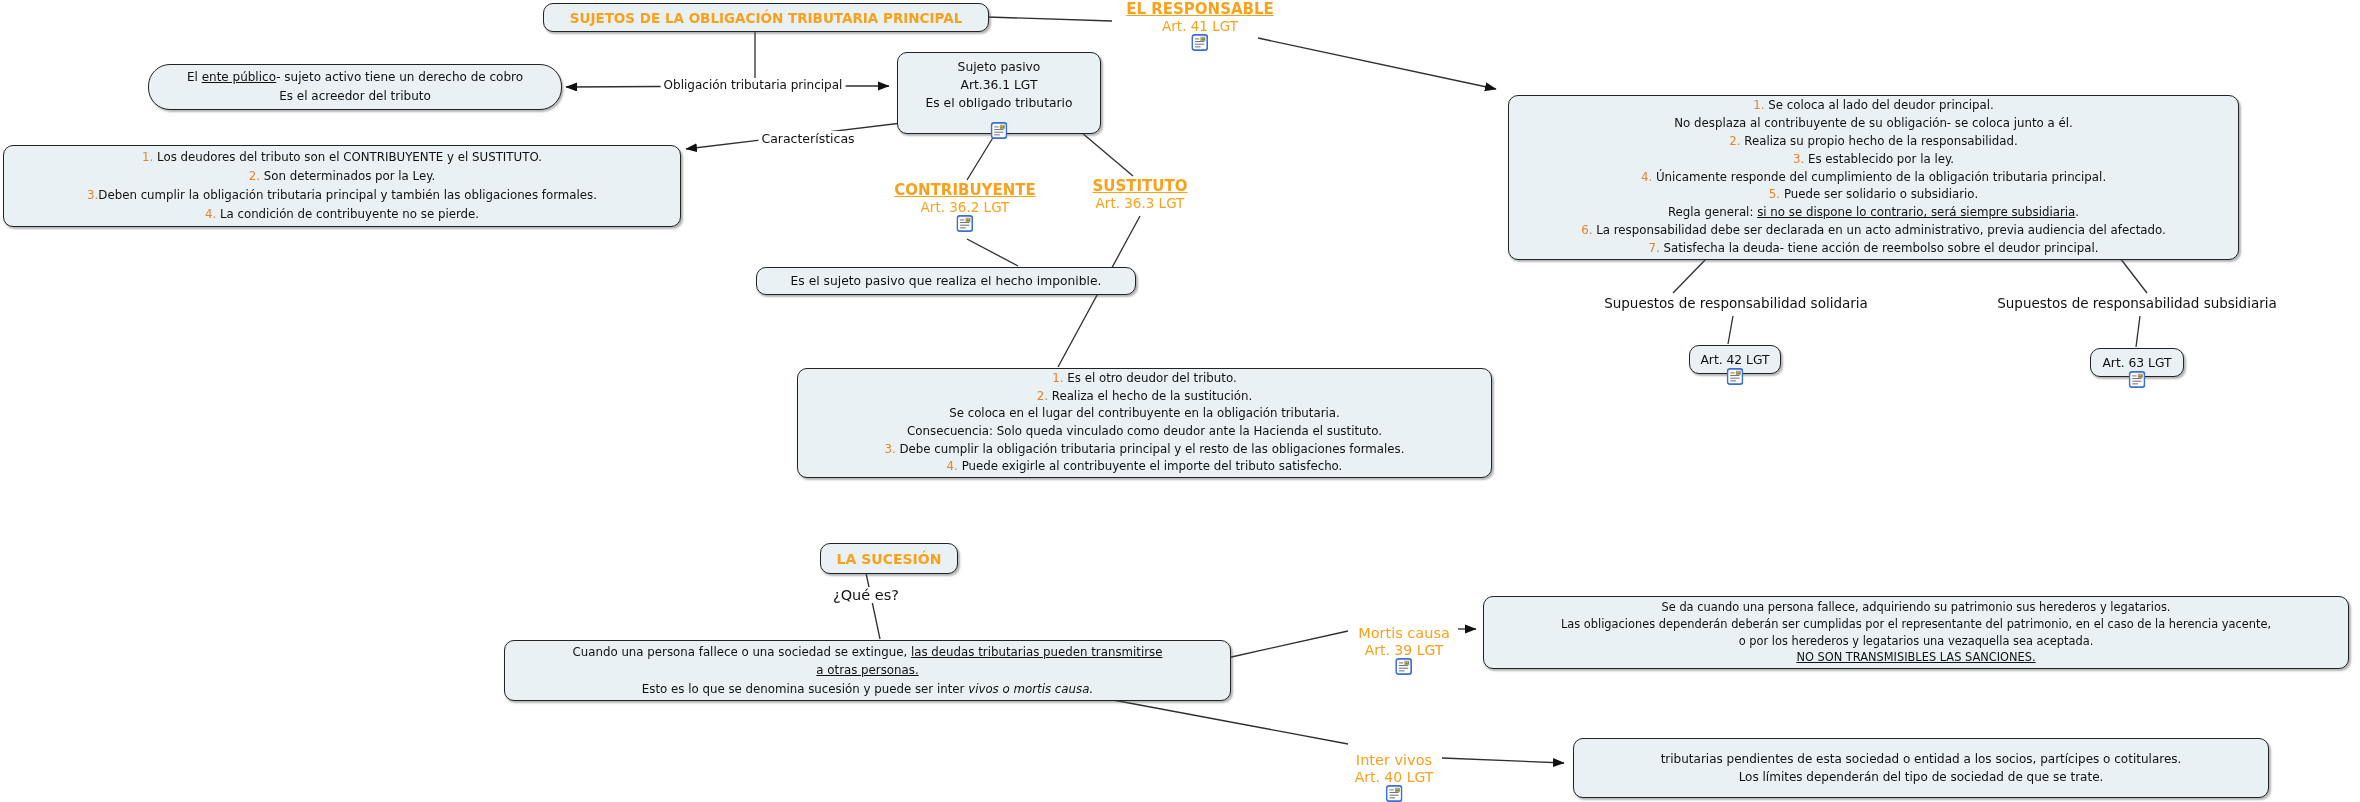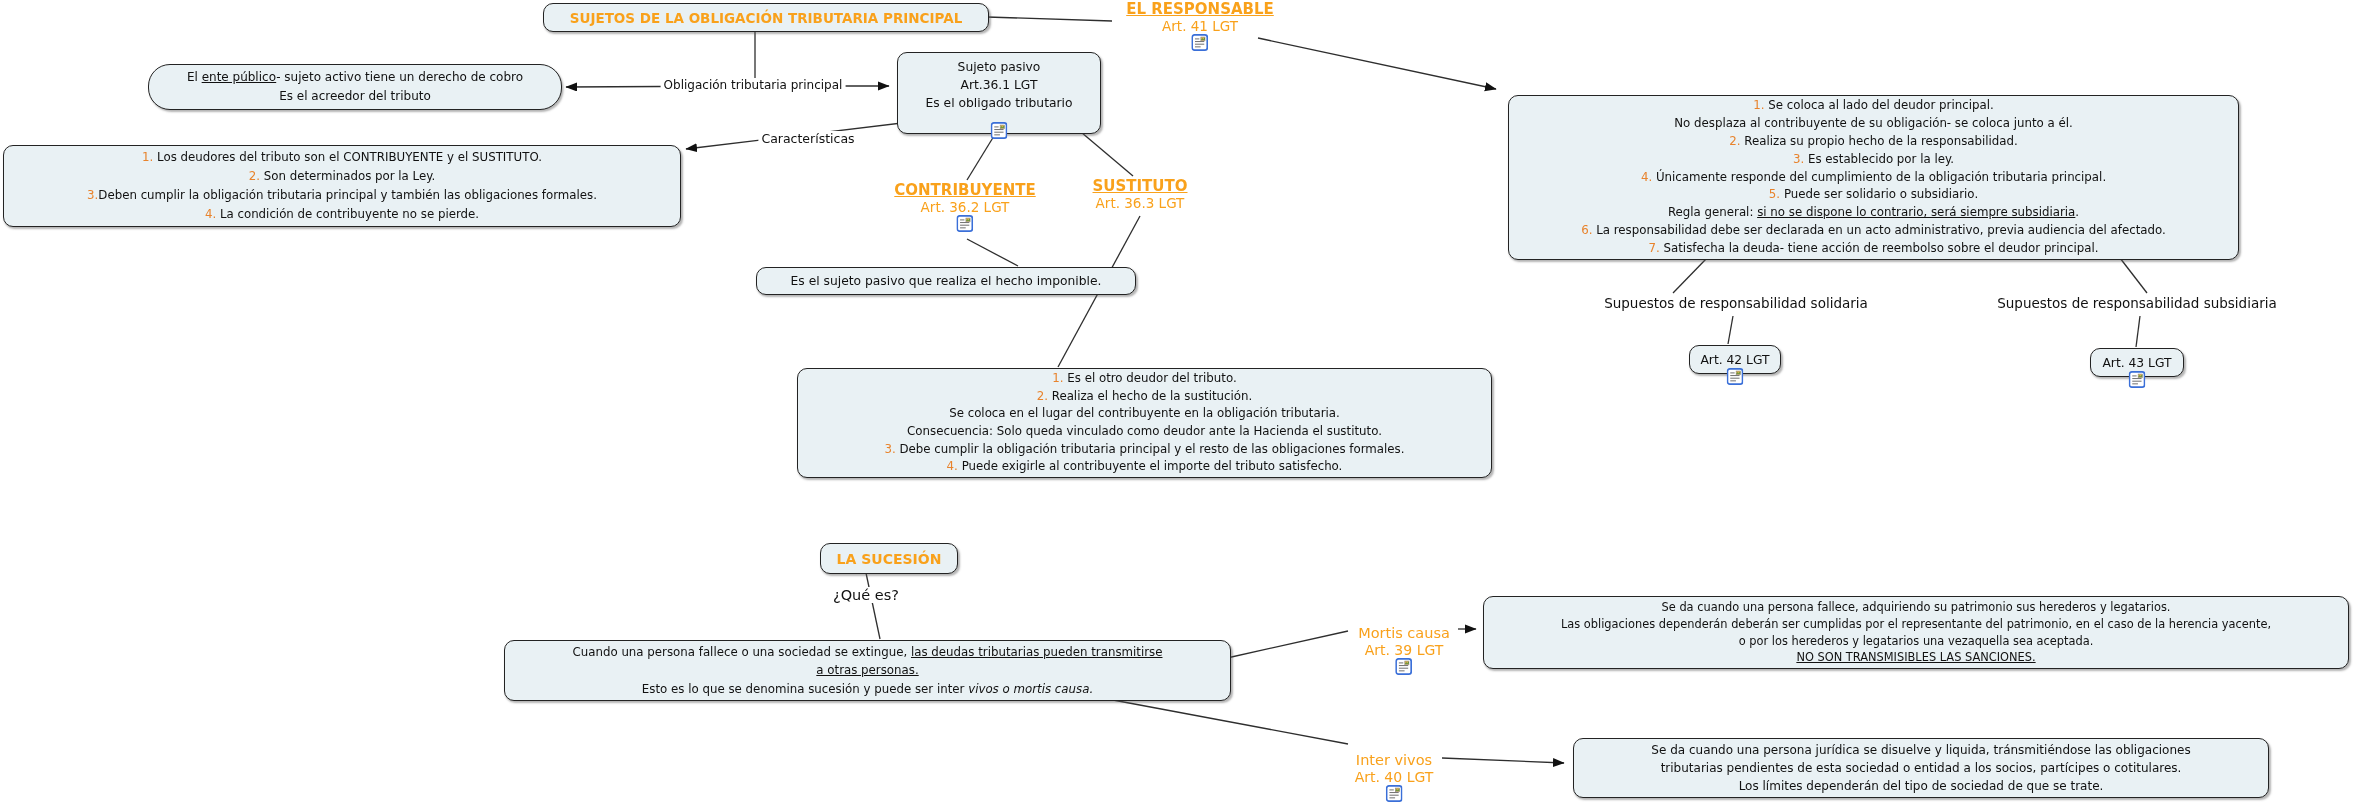--- a/index.html
+++ b/index.html
@@ -145,21 +145,21 @@
   <div class="node" id="art42-box">
     <div class="rl">Art. 42 LGT</div>
     <span class="resicon abs-below">
       <svg width="17" height="17">
           <use href="#resicon"></use>
         </svg>
     </span>
   </div>
 
   <div class="node" id="art43-box">
-    <div class="rl">Art. 43 LGT</div>
+    <div class="rl">Art. 63 LGT</div>
     <span class="resicon abs-below">
       <svg width="17" height="17">
           <use href="#resicon"></use>
         </svg>
     </span>
   </div>
 
   <div class="node" id="sucesion-box">
     <div class="rl">LA SUCESIÓN</div>
   </div>
@@ -171,21 +171,20 @@
     </div>
 
   <div class="node" id="mortis-box">
       <div class="rl"><span class="b">Se da cuando una persona fallece</span><span>, adquiriendo su patrimonio sus herederos y legatarios.</span></div>
       <div class="rl"><span>Las obligaciones dependerán deberán ser cumplidas por el representante del patrimonio, en el caso de la herencia yacente,</span></div>
       <div class="rl"><span>o por los herederos y legatarios una vezaquella sea aceptada.</span></div>
       <div class="rl"><span class="b u">NO SON TRANSMISIBLES LAS SANCIONES.</span></div>
     </div>
 
   <div class="node" id="inter-box">
-      <div class="rl"><span class="b">Se da cuando una persona jurídica se disuelve y liquida</span><span>, tránsmitiéndose las obligaciones</span></div>
       <div class="rl"><span>tributarias pendientes de esta sociedad o entidad a los socios, partícipes o cotitulares.</span></div>
       <div class="rl"><span>Los límites dependerán del tipo de sociedad de que se trate.</span></div>
     </div>
 
   <div class="hd" style="left:1200px;top:1px">
     <div class="t">EL RESPONSABLE</div>
     <div class="a">Art. 41 LGT</div>
     <span class="resicon">
       <svg width="17" height="17">
           <use href="#resicon"></use>

